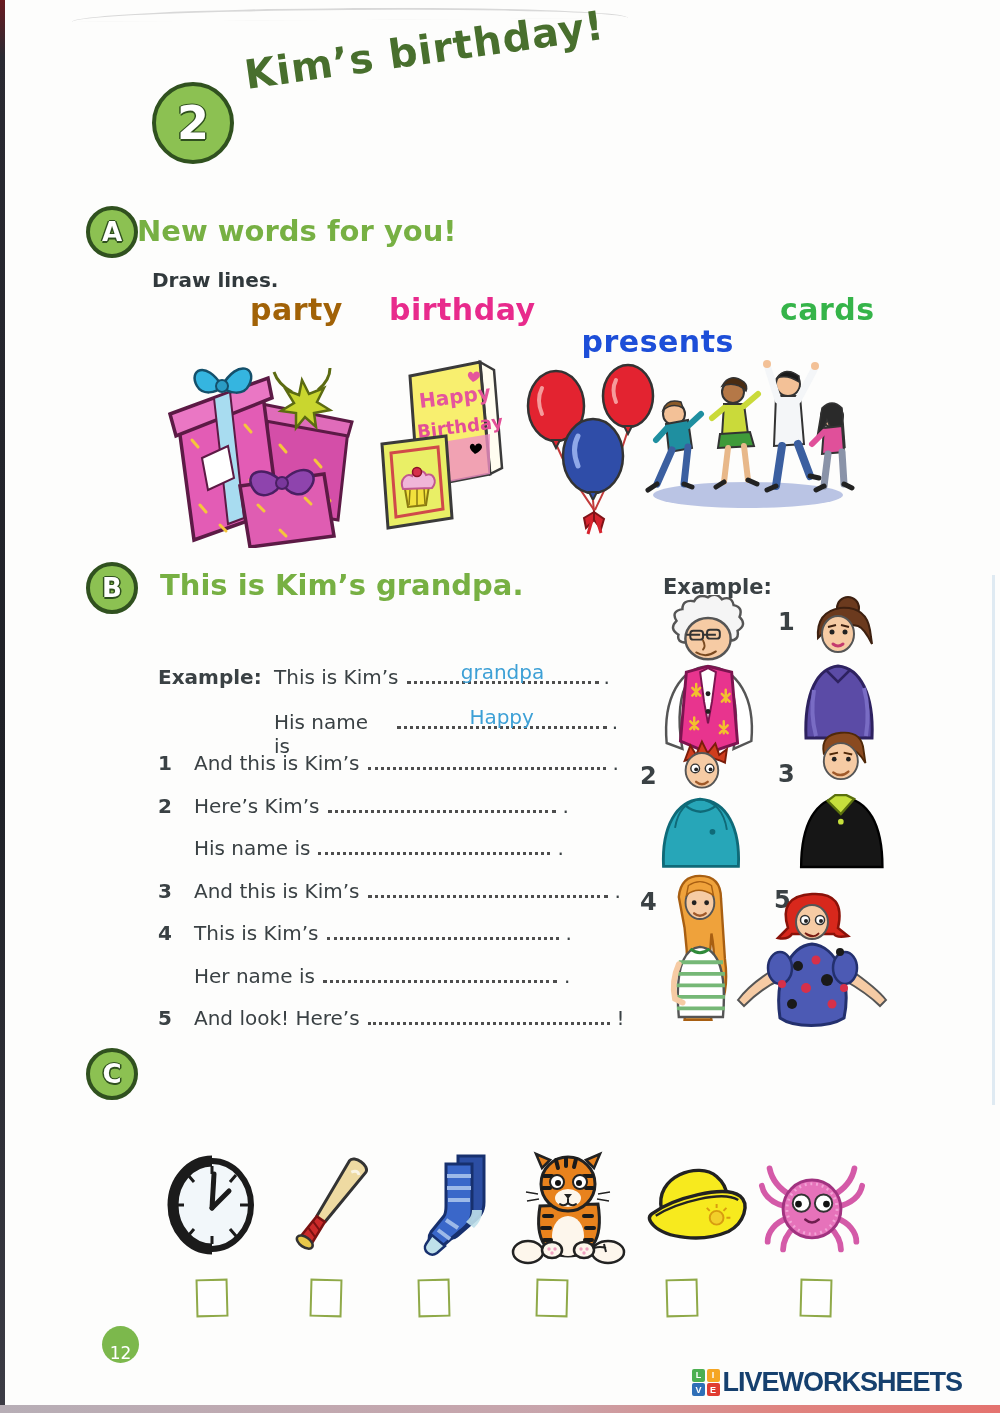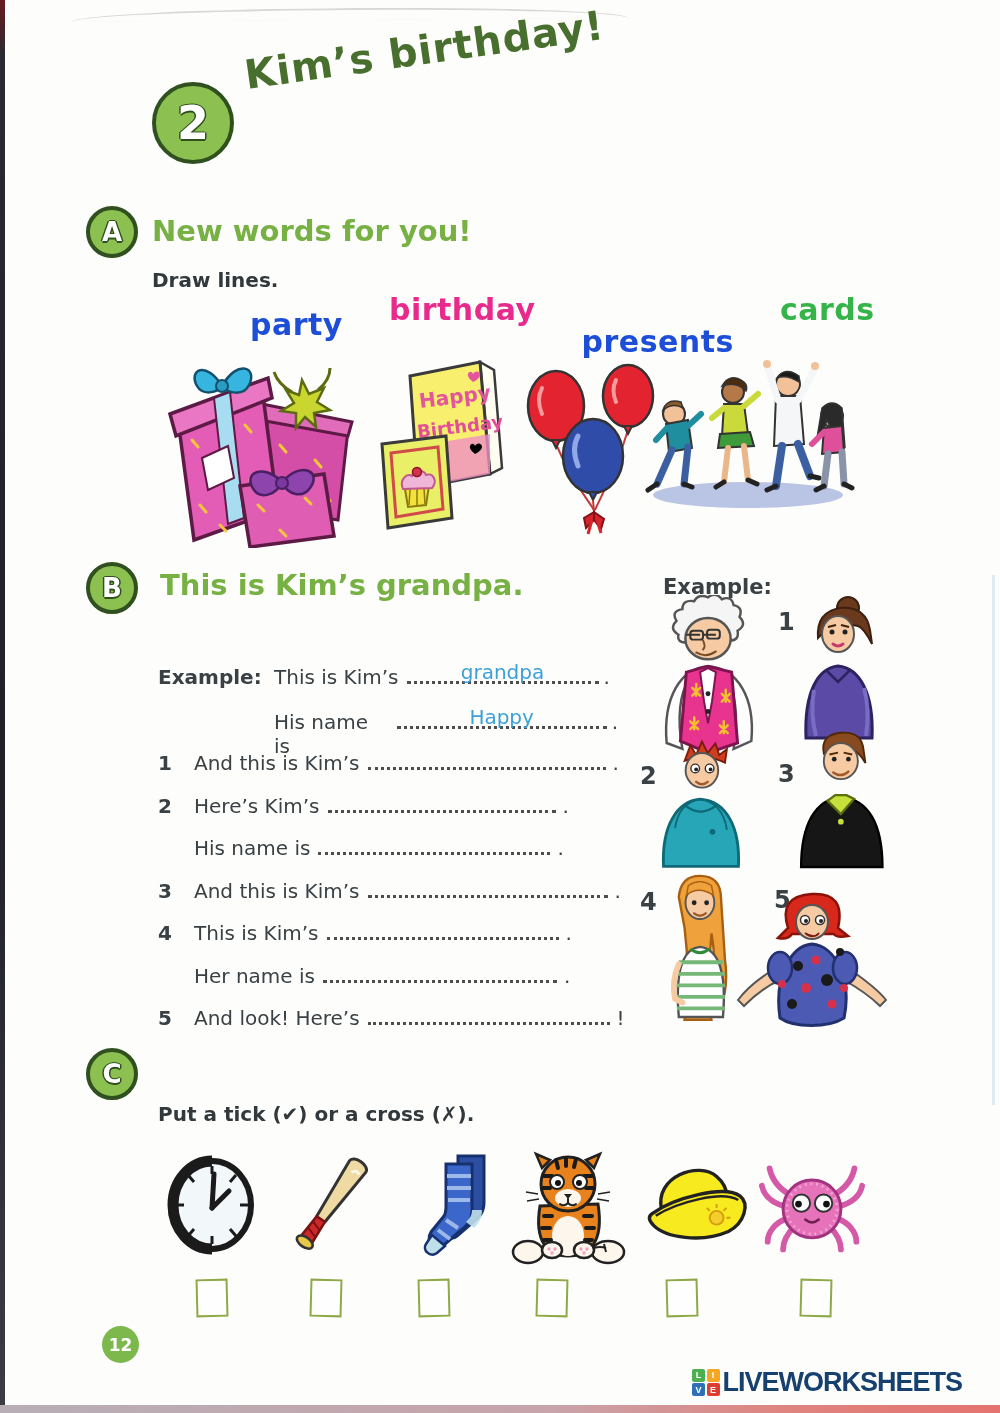--- a/index.html
+++ b/index.html
@@ -29,31 +29,31 @@
   .badge-unit{left:152px;top:82px;width:74px;height:74px;font-size:46px;}
   .badge-a{left:86px;top:206px;width:44px;height:44px;font-size:26px;}
   .badge-b{left:86px;top:562px;width:44px;height:44px;font-size:26px;}
   .badge-c{left:86px;top:1048px;width:44px;height:44px;font-size:26px;}
 
   .unit-title{position:absolute;left:248px;top:52px;transform:rotate(-8deg);
     transform-origin:left bottom;font-size:40px;font-weight:bold;color:#486f2d;
     letter-spacing:1px;white-space:nowrap;}
 
   .sec-title{position:absolute;font-size:29px;font-weight:bold;color:#77b043;white-space:nowrap;}
-  .sec-title.a{left:152px;top:214px;}
+  .sec-title.a{left:137px;top:214px;}
   .sec-title.b{left:160px;top:568px;}
   .sec-title.c{left:168px;top:1052px;}
   .instr{position:absolute;font-size:20px;font-weight:bold;color:#31393c;white-space:nowrap;text-align:right;}
   .instr.a{left:152px;top:268px;}
   .instr.b{left:158px;top:622px;}
   .instr.c{left:158px;top:1102px;}
 
   .word-row{position:absolute;left:250px;top:292px;display:flex;gap:46px;
     font-size:30px;font-weight:bold;letter-spacing:0.5px;}
-  .word-party{color:#1d4ed8;margin-top:15px;}
+  .word-party{color:#a16207;}
   .word-balloons{color:#e82a8c;}
   .word-presents{color:#1d4ed8;margin-top:32px;}
   .word-cards{color:#35b449;}
 
   .abs{position:absolute;}
 
   
   .b-block{position:absolute;left:158px;top:660px;width:460px;font-size:20px;}
   .ex-row{display:flex;align-items:baseline;margin-bottom:16px;}
   .ex-label{font-weight:bold;width:116px;flex:none;}
@@ -70,21 +70,21 @@
   .pic-num{position:absolute;font-size:24px;font-weight:bold;color:#3a4144;}
   .ex-pics-label{position:absolute;left:663px;top:575px;font-size:21px;font-weight:bold;}
 
   
   .cbox{position:absolute;top:1279px;width:28px;height:34px;border:2.5px solid #8fa948;
     background:#fefefe;}
   .cbox.r1{transform:rotate(-1.5deg);}
   .cbox.r2{transform:rotate(1.5deg);}
 
   .page-num{position:absolute;left:102px;top:1326px;width:37px;height:37px;border-radius:50%;
-    background:#7cb84c;color:#fff;font-size:17px;display:flex;align-items:center;justify-content:center;font-weight:bold;}
+    background:#7cb84c;color:#fff;font-size:17px;display:flex;align-items:flex-end;justify-content:center;}
 
   .logo{position:absolute;left:692px;top:1367px;display:flex;align-items:center;gap:3px;}
   .logo-grid{display:grid;grid-template-columns:13px 13px;grid-template-rows:13px 13px;gap:1.5px;}
   .logo-cell{color:#fff;font-size:9px;font-weight:bold;display:flex;align-items:center;
     justify-content:center;border-radius:2px;font-family:"Liberation Sans",sans-serif;}
   .logo-text{font-size:27px;font-weight:bold;color:#16406e;letter-spacing:-1px;
     font-family:"Liberation Sans",sans-serif;}
 </style>
 </head>
 <body>
@@ -394,21 +394,20 @@
         <circle cx="74" cy="100" r="5"></circle>
         <circle cx="100" cy="116" r="4.5"></circle>
       <circle cx="50" cy="96" r="4"></circle>
         <circle cx="112" cy="100" r="4"></circle>
     </g>
   </svg>
 
   <div class="badge badge-c">
     <span>C</span>
   </div>
-  <div class="instr c">Put a tick (✔) or a cross (✗).</div>
 
   <svg class="abs" style="left:162px;top:1150px" width="100" height="110" viewBox="0 0 100 110">
     <ellipse cx="50" cy="55" rx="39" ry="44" fill="#f2f7fa" stroke="#1b1b1b" stroke-width="6"></ellipse>
     <path d="M50,11 A39,44 0 0 0 50,99" fill="none" stroke="#1b1b1b" stroke-width="11"></path>
     <g stroke="#1b1b1b" stroke-width="3">
       <path d="M50,16 v8 M50,94 v-8 M14,55 h8 M86,55 h-8"></path>
       <path d="M26,25 l6,7 M74,25 l-6,7 M26,86 l6,-7 M74,86 l-6,-7"></path>
     </g>
     <path d="M50,58 L52,24" stroke="#1b1b1b" stroke-width="5" stroke-linecap="round"></path>
     <path d="M50,58 L67,41" stroke="#1b1b1b" stroke-width="5" stroke-linecap="round"></path>

